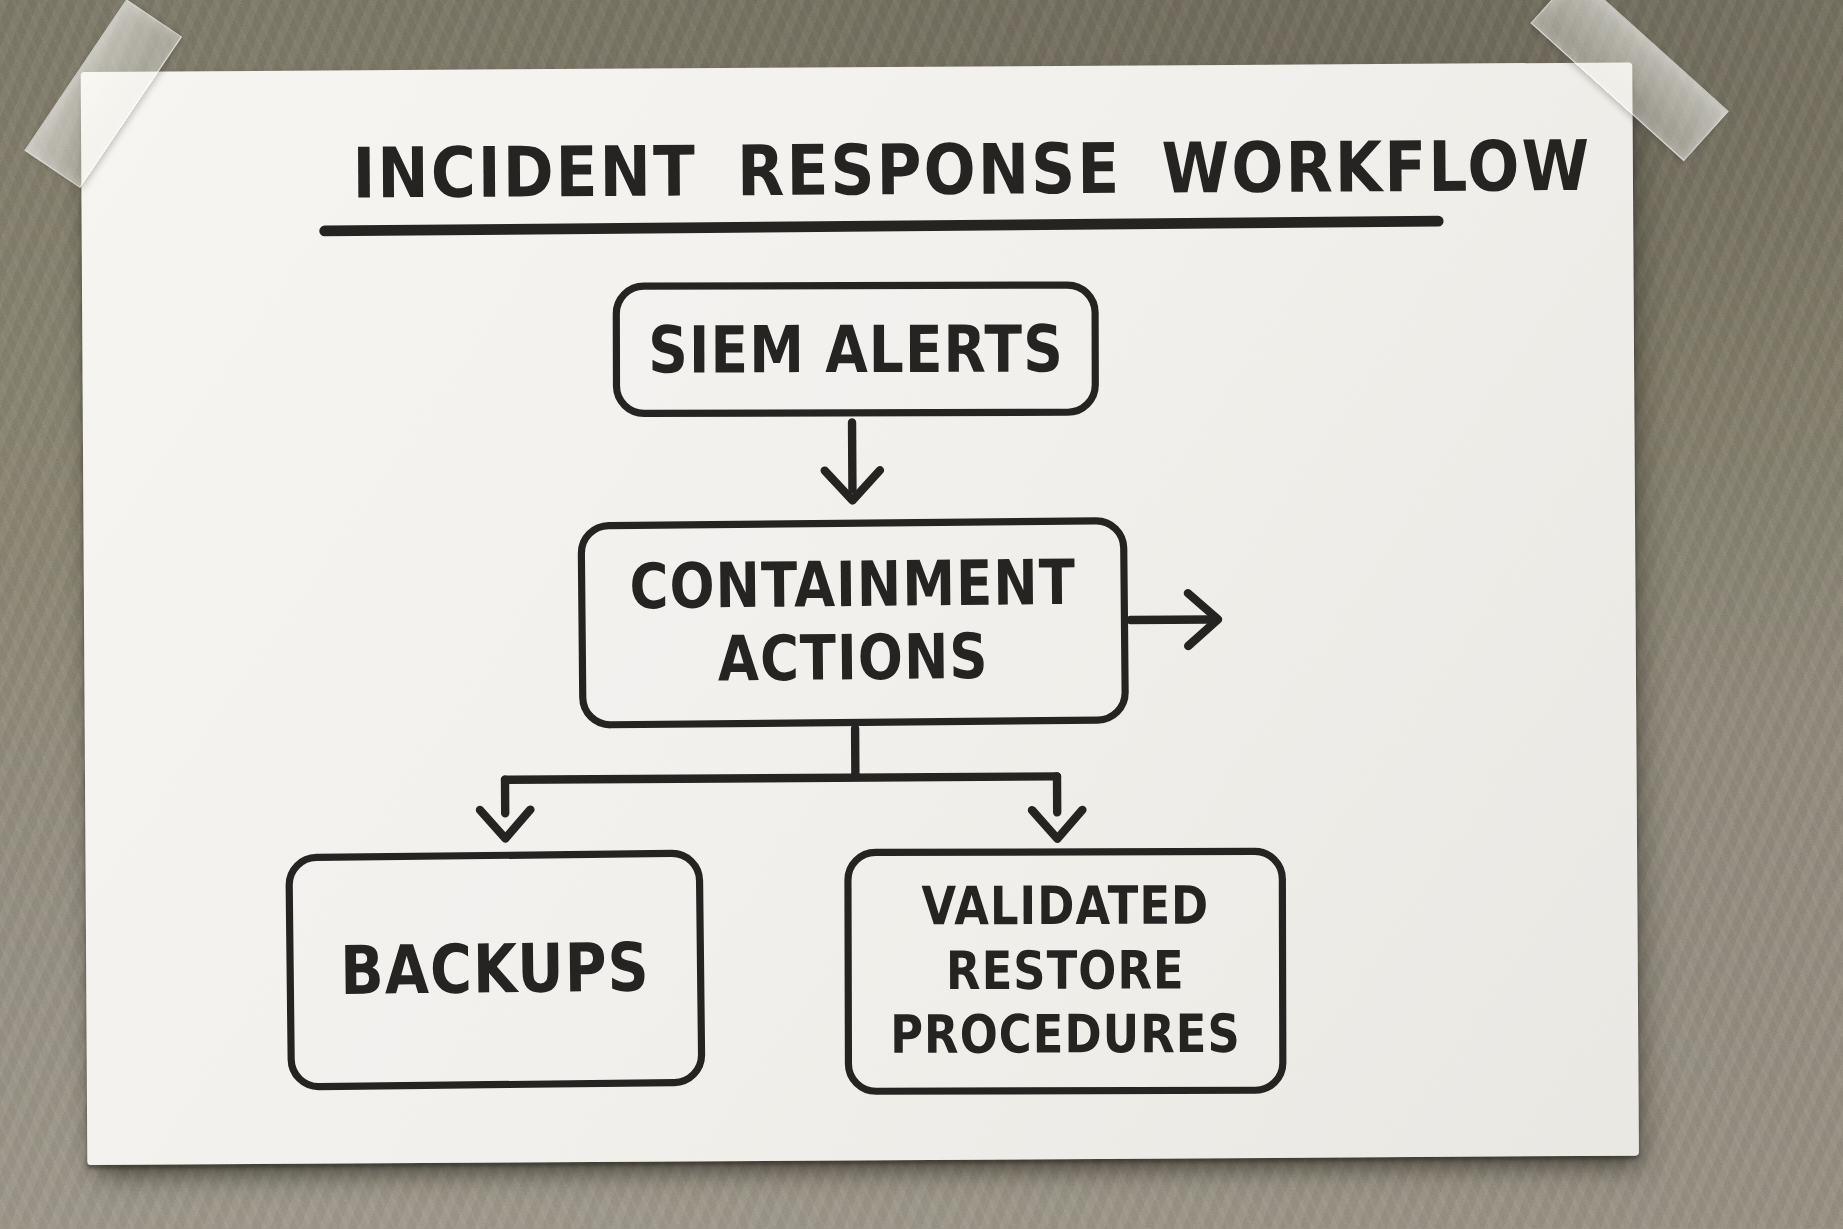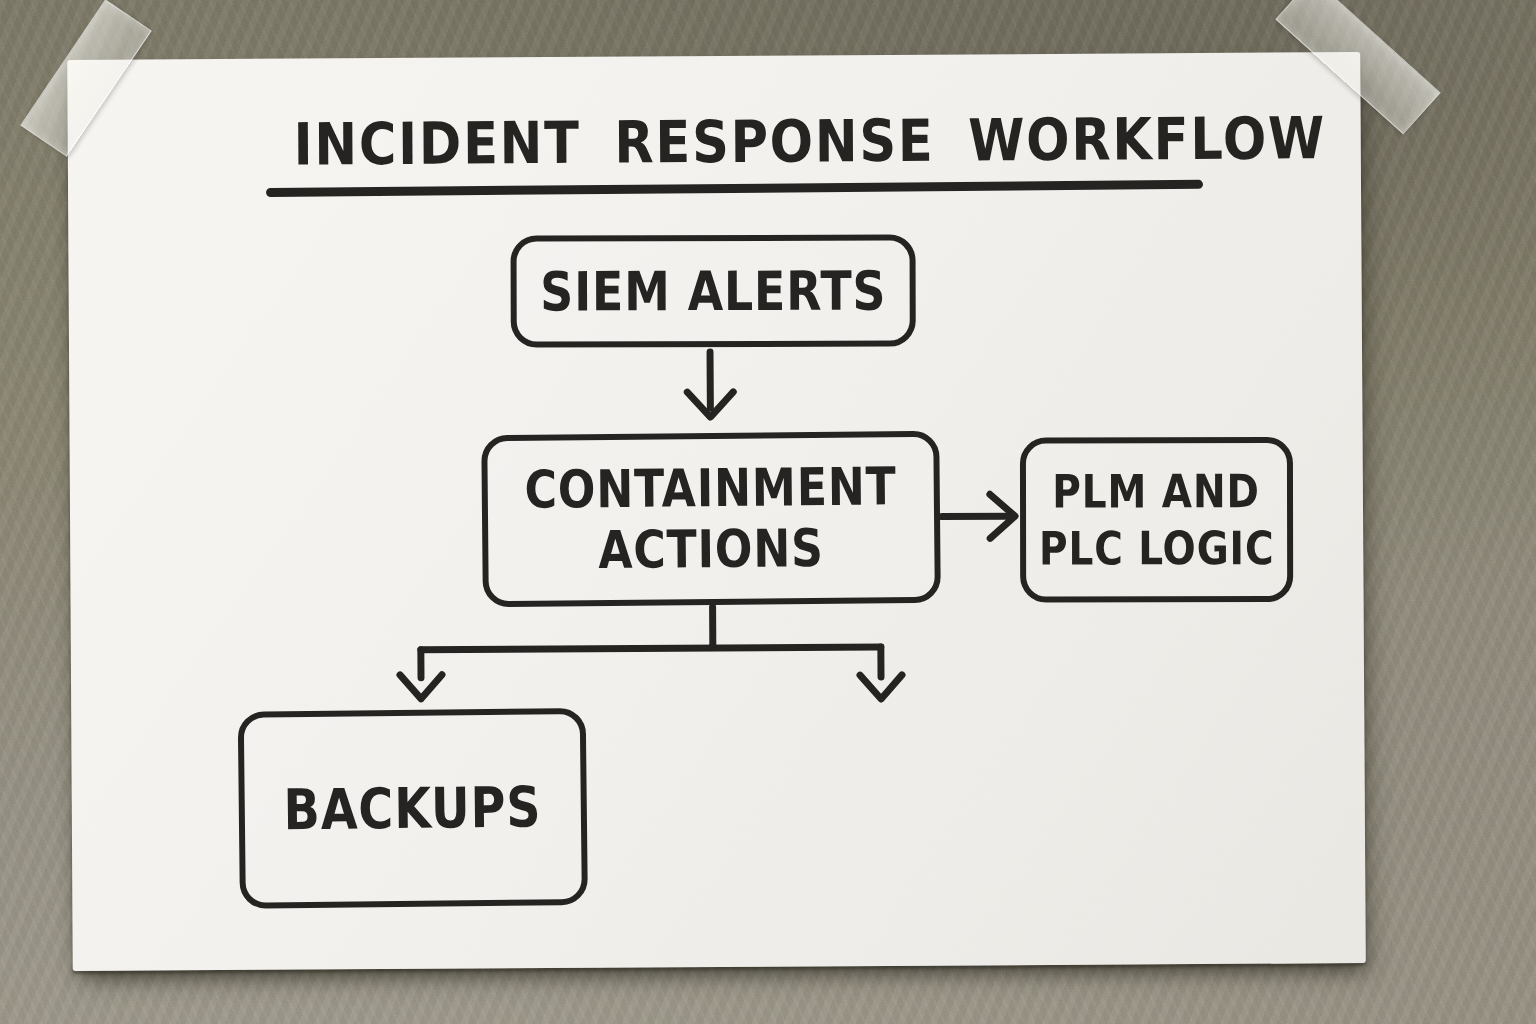--- a/index.html
+++ b/index.html
@@ -116,29 +116,30 @@
 
     <div class="node node-siem">
       <span class="ln">SIEM ALERTS</span>
     </div>
 
     <div class="node node-containment">
       <span class="ln">CONTAINMENT</span>
       <span class="ln">ACTIONS</span>
     </div>
 
-    <div class="node node-plm">
-      <span class="ln">PLM AND</span>
-      <span class="ln">PLC LOGIC</span>
-    </div>
 
     <div class="node node-backups">
       <span class="ln">BACKUPS</span>
     </div>
 
+    <div class="node node-restore">
+      <span class="ln">VALIDATED</span>
+      <span class="ln">RESTORE</span>
+      <span class="ln">PROCEDURES</span>
+    </div>
 
   </div>
 
   <div class="tape tape-left"></div>
   <div class="tape tape-right"></div>
 
   <svg class="grain" xmlns="http://www.w3.org/2000/svg">
     <filter id="grainF">
       <feTurbulence type="fractalNoise" baseFrequency="0.8" numOctaves="2" stitchTiles="stitch"></feTurbulence>
       <feColorMatrix type="saturate" values="0"></feColorMatrix>

